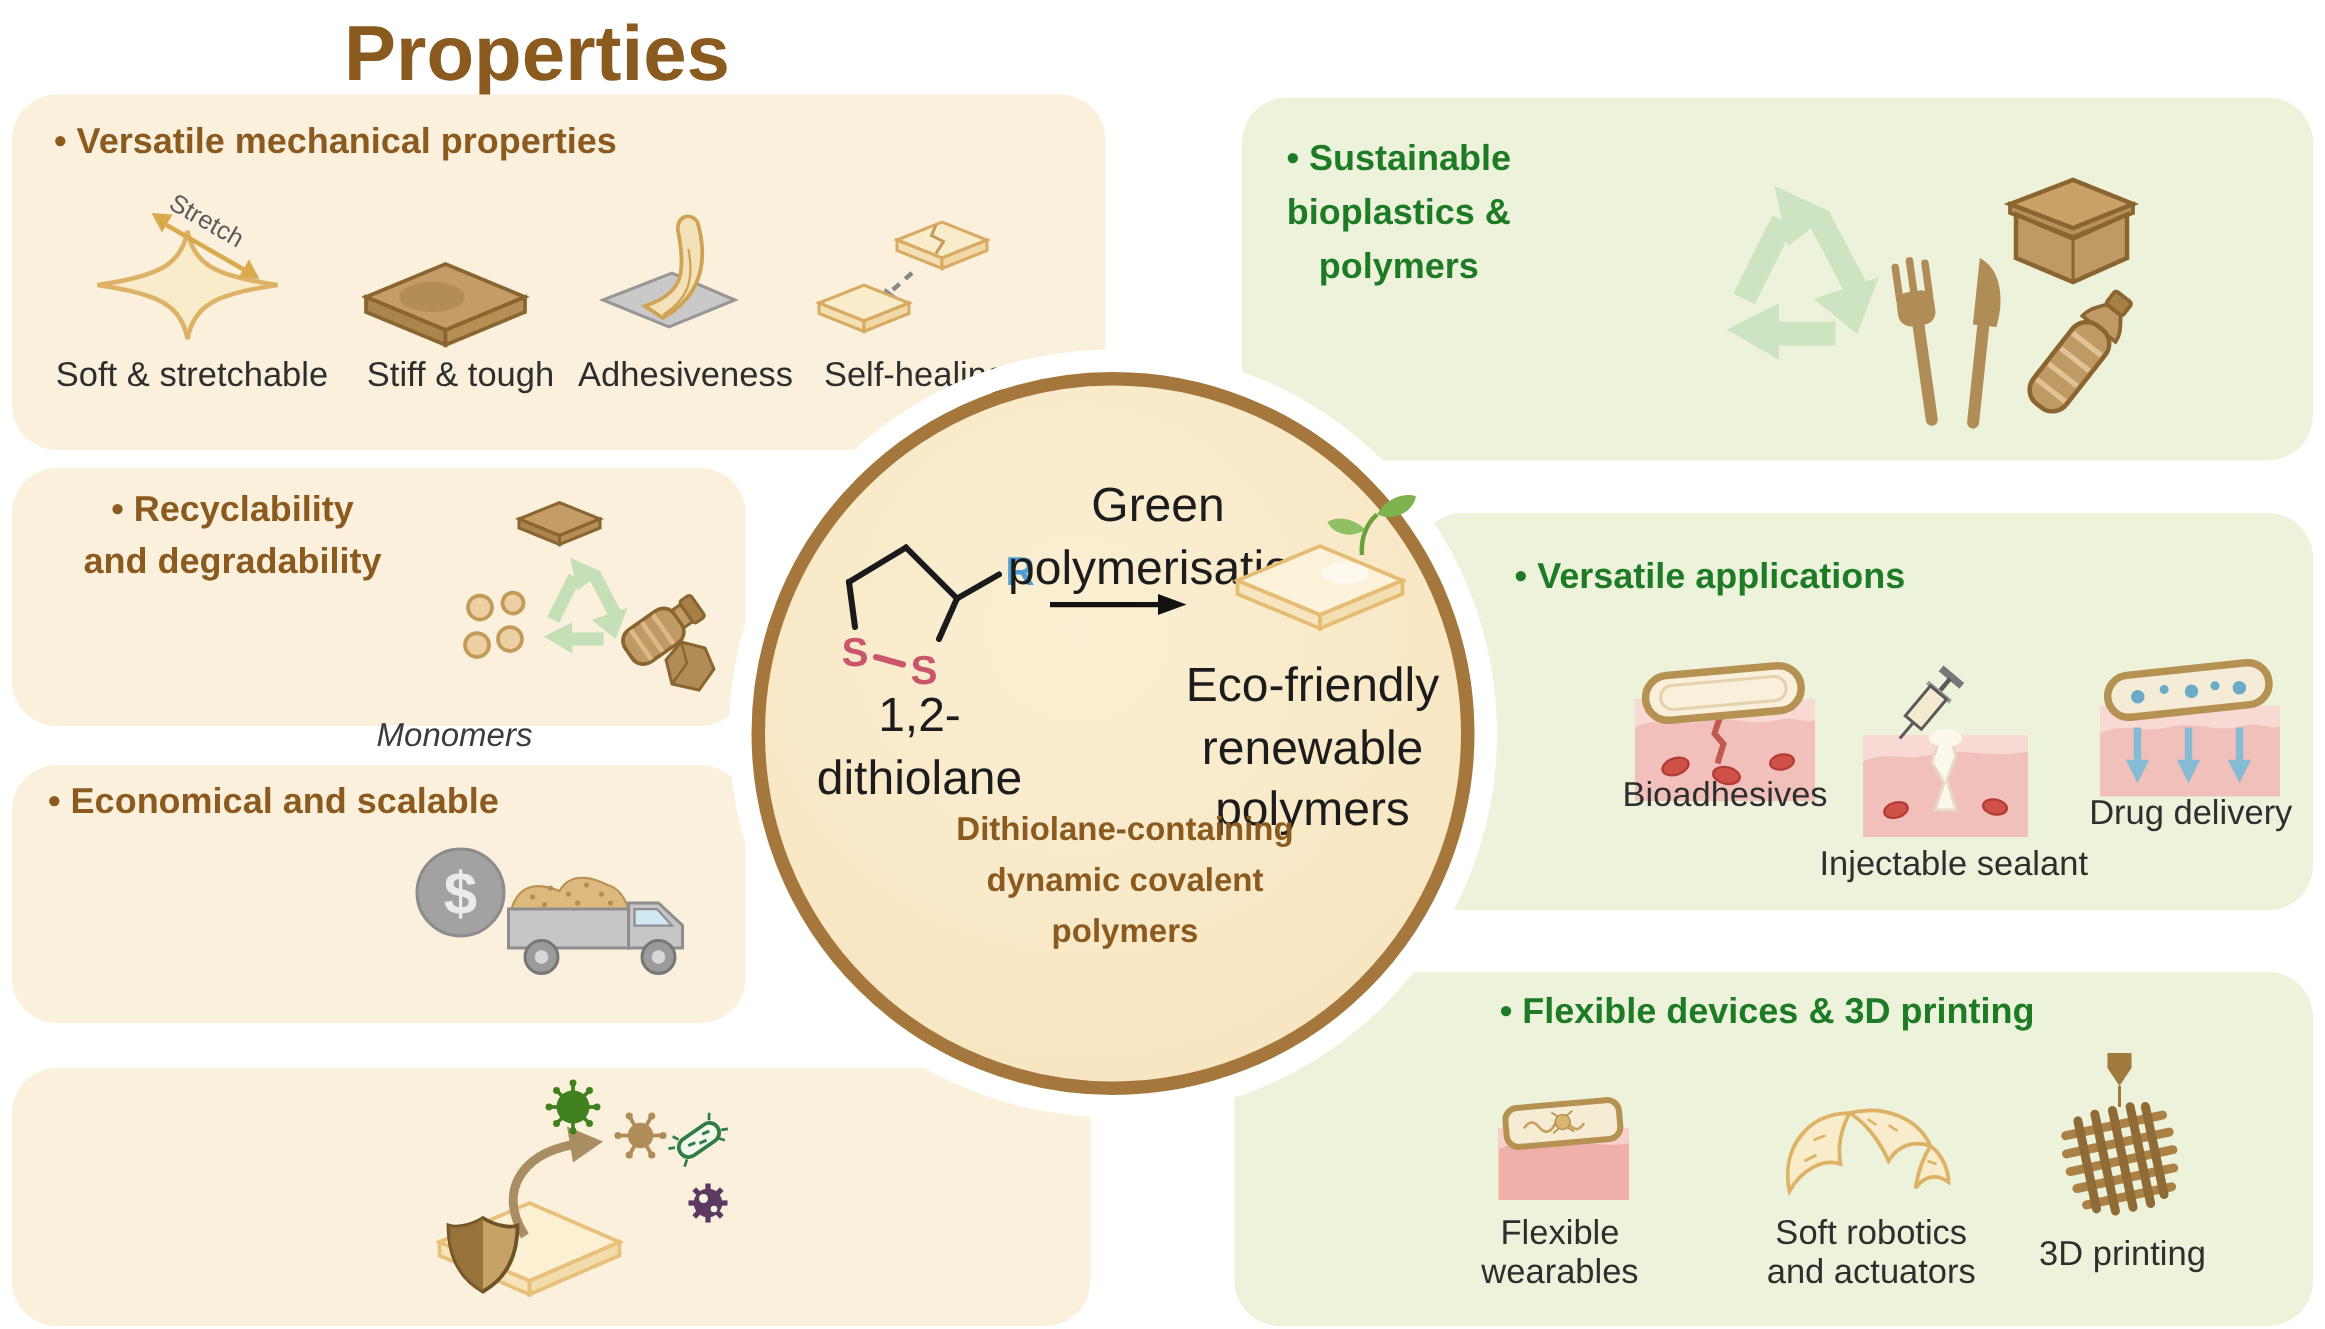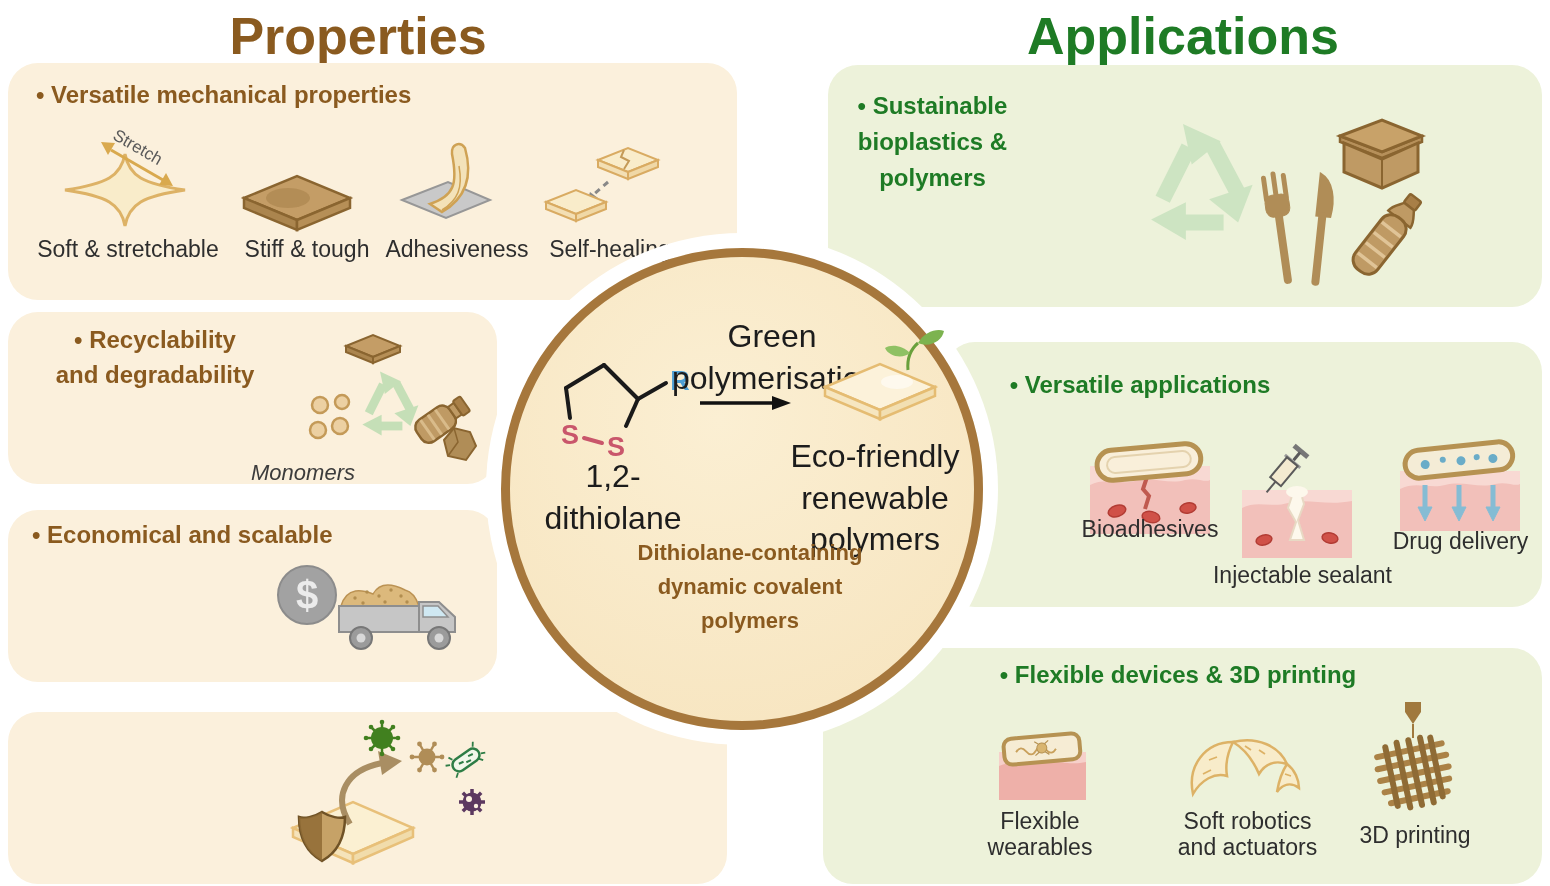--- a/index.html
+++ b/index.html
@@ -25,21 +25,20 @@
   svg{display:block;overflow:visible;}
   .icon{z-index:2;}
   .cicon{z-index:3;}
 </style>
 </head>
 <body>
 
 <div id="fig">
 
   <div class="abs h1 brown" style="left:8px;top:6px;width:700px;">Properties</div>
-  <div class="abs h1 green" style="left:826px;top:6px;width:714px;">Applications</div>
 
   <div class="panel-left" style="left:8px;top:63px;width:729px;height:237px;"></div>
   <div class="panel-left" style="left:8px;top:312px;width:489px;height:172px;"></div>
   <div class="panel-left" style="left:8px;top:510px;width:489px;height:172px;"></div>
   <div class="panel-left" style="left:8px;top:712px;width:719px;height:172px;"></div>
 
   <div class="panel-right" style="left:828px;top:65px;width:714px;height:242px;"></div>
   <div class="panel-right" style="left:945px;top:342px;width:597px;height:265px;"></div>
   <div class="panel-right" style="left:823px;top:648px;width:719px;height:236px;"></div>
 
@@ -127,21 +126,21 @@
       <rect x="46" y="24" width="7" height="14" fill="#bf9a64" stroke="#8a6530" stroke-width="2"></rect>
       <rect x="53" y="22" width="9" height="18" rx="2" fill="#a87f47" stroke="#8a6530" stroke-width="2"></rect>
     </g>
   </svg>
 
   <svg class="abs icon" style="left:440px;top:424px;" width="40" height="40" viewBox="0 0 40 40">
     <polygon points="4,16 14,4 30,8 36,22 26,36 8,32" fill="#b08d57" stroke="#8a6530" stroke-width="2"></polygon>
     <path d="M14 4 L18 18 L8 32" fill="none" stroke="#8a6530" stroke-width="1.5"></path>
   </svg>
 
-  <div class="abs caption-italic" style="left:238px;top:460px;width:130px;font-style:italic;">Monomers</div>
+  <div class="abs caption-italic" style="left:238px;top:477px;width:130px;font-style:italic;">Monomers</div>
 
   <div class="abs bullet brown" style="left:32px;top:518px;width:440px;">• Economical and scalable</div>
 
   <svg class="abs icon" style="left:276px;top:564px;" width="62" height="62" viewBox="0 0 62 62">
     <circle cx="31" cy="31" r="29" fill="#a2a2a2" stroke="#8c8c8c" stroke-width="2"></circle>
     <text x="31" y="45" font-size="40" font-weight="bold" fill="#ebebeb" text-anchor="middle">$</text>
   </svg>
 
   <svg class="abs icon" style="left:335px;top:570px;" width="130" height="90" viewBox="0 0 130 90">
     <path d="M6 36 C12 16 28 20 38 24 C46 10 62 16 70 20 C78 22 82 30 84 36 Z" fill="#dcb97c" stroke="#bb9253" stroke-width="1.5"></path>

